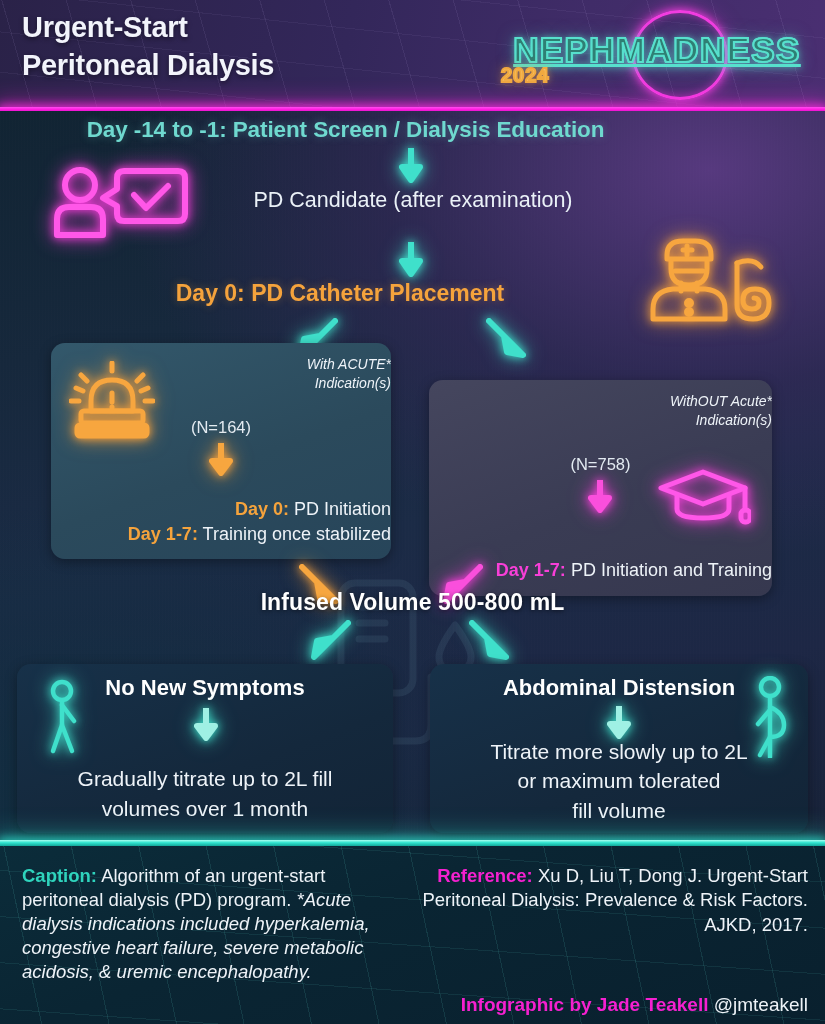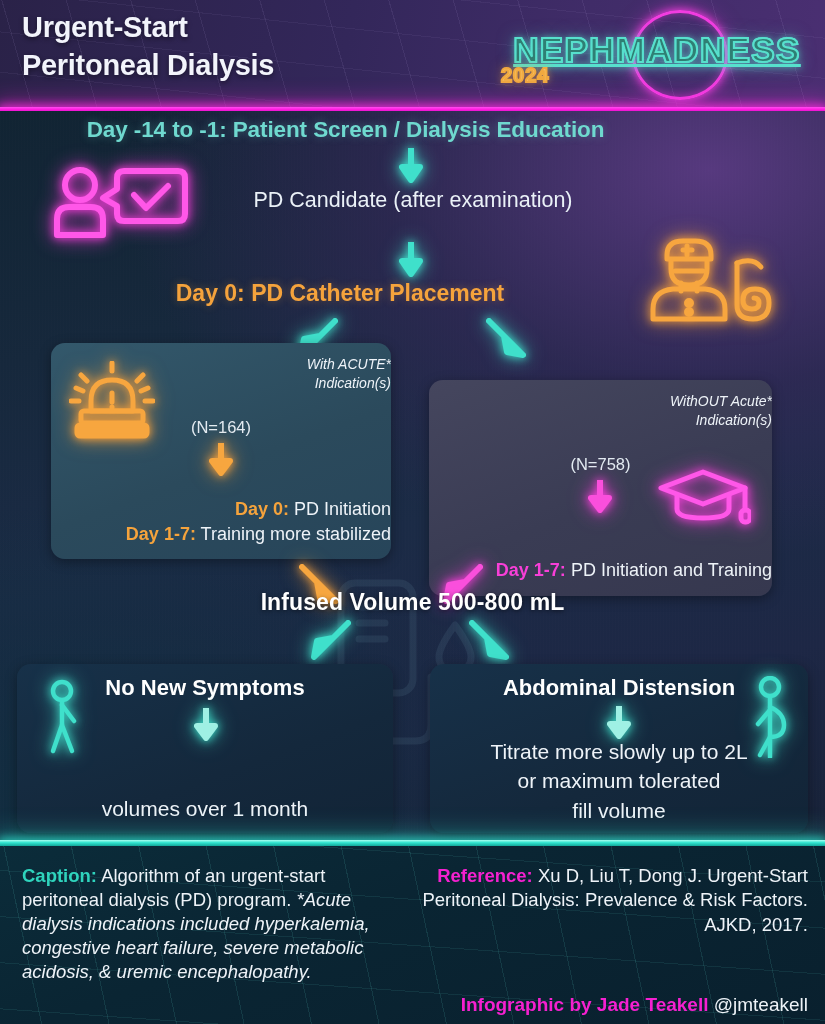--- a/index.html
+++ b/index.html
@@ -304,21 +304,21 @@
           <path d="M11 0 v18 M11 30 l-9 -12 h18 z" fill="#f7a63f" stroke="#f7a63f" stroke-width="6" stroke-linejoin="round"></path>
         </svg>
       </div>
       <div class="body">
         <div>
           <span class="k-orange">Day 0:</span>
           <span>PD Initiation</span>
         </div>
         <div>
           <span class="k-orange">Day 1-7:</span>
-          <span>Training more stabilized</span>
+          <span>Training once stabilized</span>
         </div>
       </div>
     </div>
 
     <div class="branch" id="box-noacute">
       <div class="head">
         <div>WithOUT Acute*</div>
         <div>Indication(s)</div>
       </div>
       <div class="n">(N=758)</div>
@@ -376,20 +376,21 @@
           <path d="M18 46 l-9 26 M18 46 l10 26"></path>
         </g>
       </svg>
       <div class="b2head">No New Symptoms</div>
       <div class="arrow" style="left:178px;top:44px">
         <svg class="neon-t" width="22" height="32" viewBox="0 0 22 32">
           <path d="M11 0 v18 M11 30 l-9 -12 h18 z" fill="#9ff0e4" stroke="#9ff0e4" stroke-width="6" stroke-linejoin="round"></path>
         </svg>
       </div>
       <div class="b2body">
+        <div>Gradually titrate up to 2L fill</div>
         <div>volumes over 1 month</div>
       </div>
     </div>
 
     <div id="box-abdo">
       <svg class="neon-t" style="position:absolute;right:14px;top:12px" width="48" height="82" viewBox="0 0 48 82">
         <g fill="none" stroke="#3fe0cb" stroke-width="4.5" stroke-linecap="round" stroke-linejoin="round">
           <circle cx="24" cy="11" r="9"></circle>
           <path d="M24 21 v10 q14 6 14 18 q0 12 -14 12 v20"></path>
           <path d="M24 31 v30"></path>

